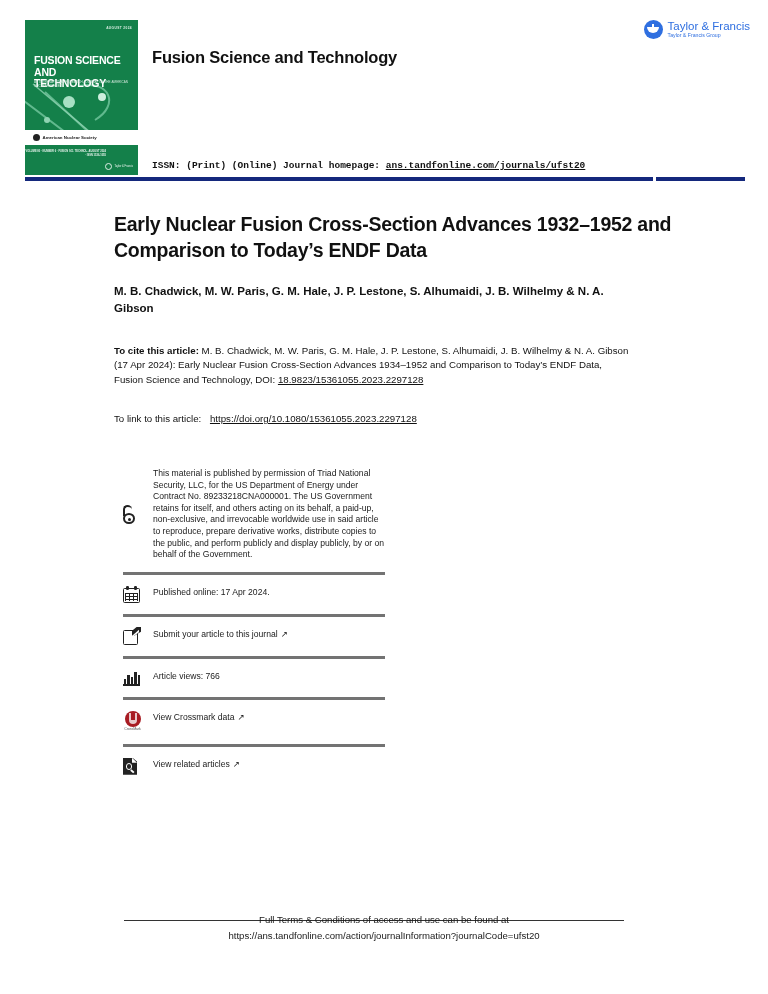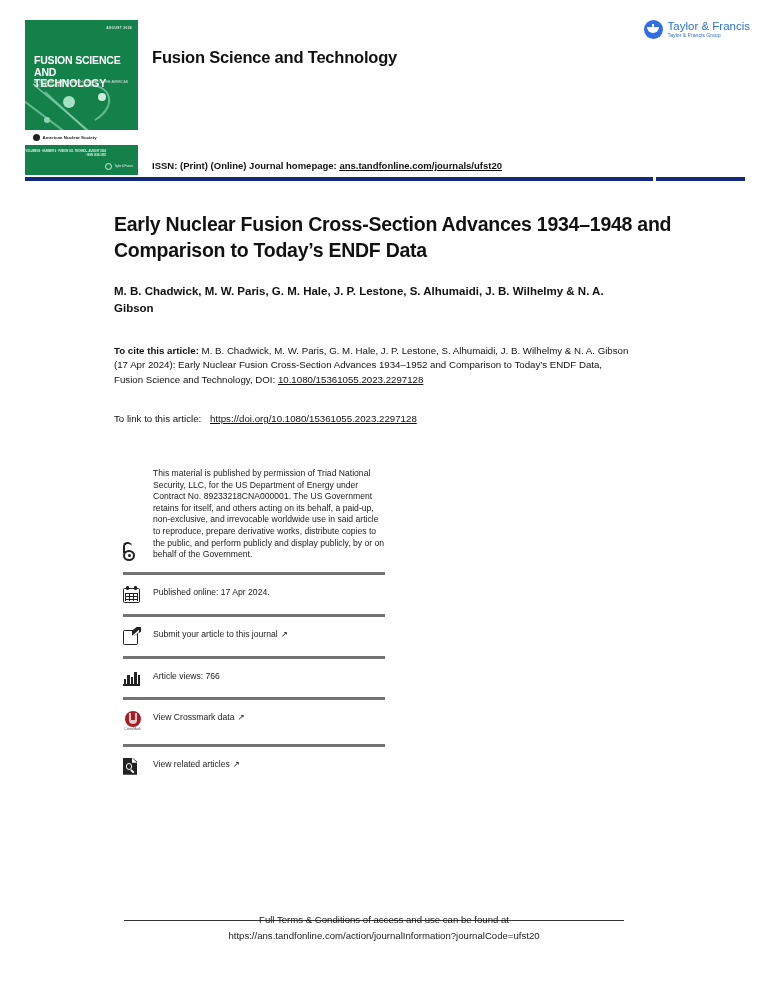--- a/index.html
+++ b/index.html
@@ -123,20 +123,21 @@
     font-size: 5.2px; color: #2f6fe0; line-height: 7px;
   }
 
   #issn-line {
     position: absolute;
     left: 152px; top: 160px;
     font-size: 9.5px;
     font-weight: bold;
     color: #111;
     white-space: nowrap;
+    font-family: Liberation Mono, monospace;
   }
   #issn-line a { color: #111; text-decoration: underline; }
 
   #blue-rule {
     position: absolute;
     left: 25px; top: 177px;
     width: 720px; height: 4px;
     background: #14287c;
   }
   #blue-rule-gap {
@@ -203,21 +204,21 @@
   .info-icon {
     width: 30px; flex: none;
     display: flex; align-items: center; justify-content: flex-start;
   }
   .info-text {
     font-size: 8.6px;
     line-height: 11.6px;
     color: #1a1a1a;
     padding-top: 1px;
   }
-  #permission-row { border-top: none; padding-top: 4px; align-items: flex-end; }
+  #permission-row { border-top: none; padding-top: 4px; align-items: center; }
   #permission-row .info-icon { padding-top: 2px; }
   .ext { font-size: 8.5px; margin-left: 3px; }
 
   
   .oa-lock { position: relative; width: 13px; height: 19px; }
   .oa-lock .bow {
     position: absolute; left: 0px; top: 0px;
     width: 9px; height: 11px;
     border: 2px solid #222;
     border-radius: 5px 5px 0 0;
@@ -416,28 +417,28 @@
 
   <div id="issn-line">
     <span>ISSN: (Print) (Online) Journal homepage:</span>
     <a href="#">ans.tandfonline.com/journals/ufst20</a>
   </div>
 
   <div id="blue-rule"></div>
   <div id="blue-rule-gap"></div>
 </div>
 
-<h1 id="article-title">Early Nuclear Fusion Cross-Section Advances 1934–1948 and Comparison to Today’s ENDF Data</h1>
+<h1 id="article-title">Early Nuclear Fusion Cross-Section Advances 1932–1952 and Comparison to Today’s ENDF Data</h1>
 
 <div id="authors">M. B. Chadwick, M. W. Paris, G. M. Hale, J. P. Lestone, S. Alhumaidi, J. B. Wilhelmy &amp; N. A. Gibson</div>
 
 <div id="cite-block">
   <b>To cite this article:</b>
   <span>M. B. Chadwick, M. W. Paris, G. M. Hale, J. P. Lestone, S. Alhumaidi, J. B. Wilhelmy &amp; N. A. Gibson (17 Apr 2024): Early Nuclear Fusion Cross-Section Advances 1934–1952 and Comparison to Today’s ENDF Data, Fusion Science and Technology, DOI:</span>
-  <span class="u">10.1080/15361055.2023.2297128</span>
+  <span class="u">18.9823/15361055.2023.2297128</span>
 </div>
 
 <div id="link-block">
   <b>To link to this article:</b>
   <span class="u">https://doi.org/10.1080/15361055.2023.2297128</span>
 </div>
 
 <div id="info-col">
 
   <div class="info-row" id="permission-row">

